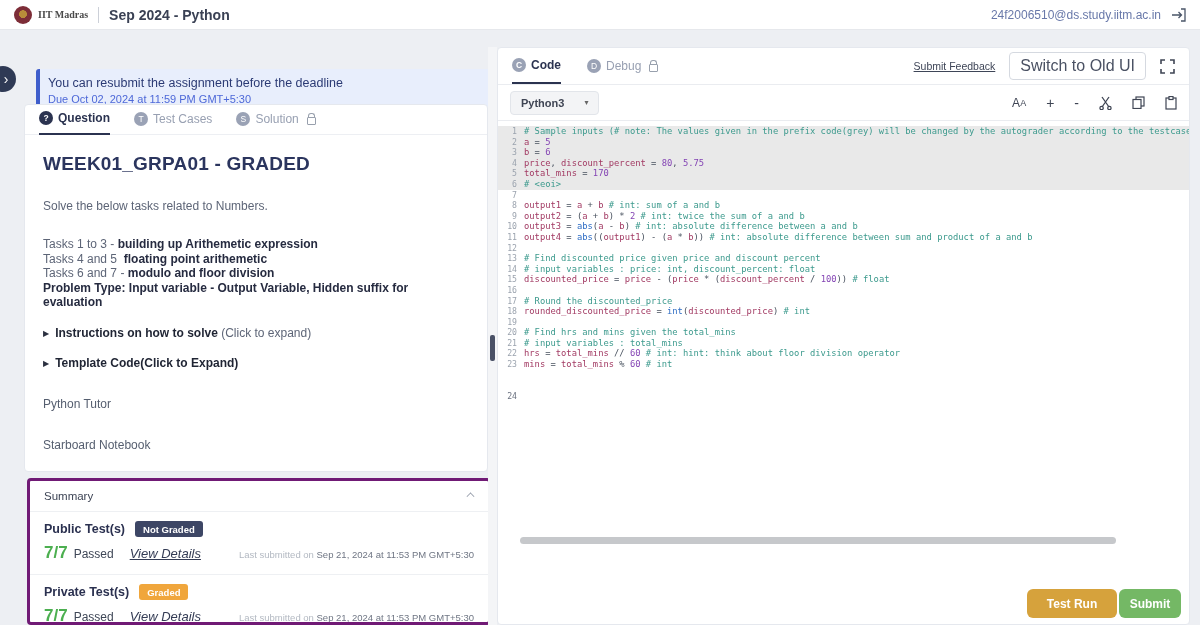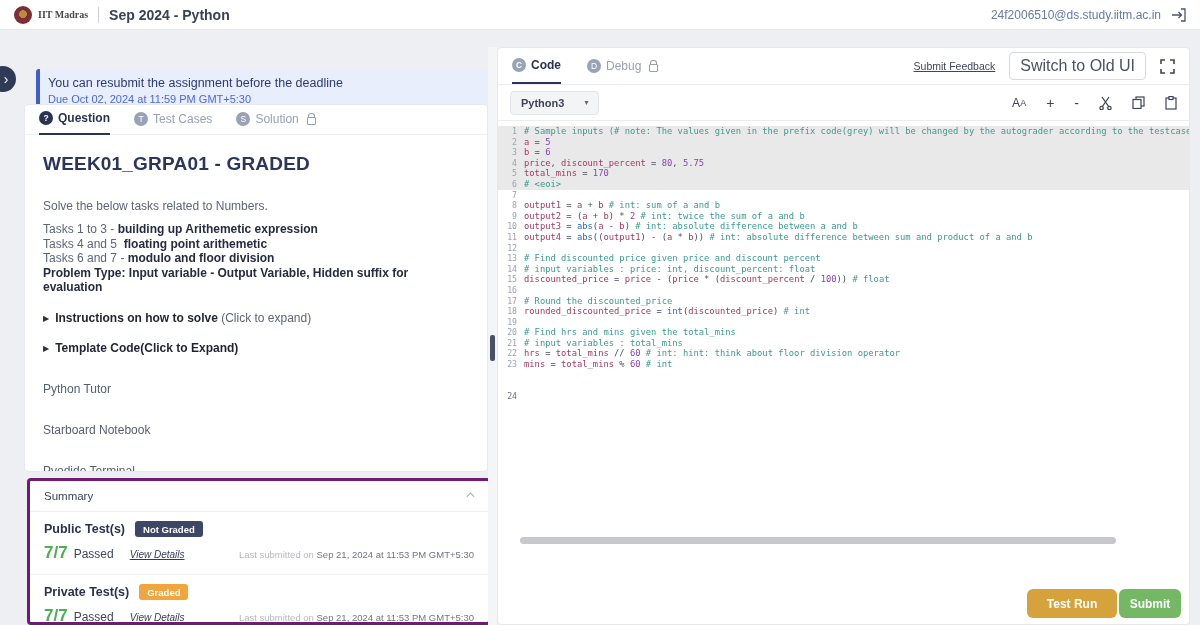--- a/index.html
+++ b/index.html
@@ -30,40 +30,40 @@
   .tabs{display:flex;gap:24px;padding:6px 14px 0;border-bottom:1px solid #edeff3;}
   .tab{display:flex;align-items:center;gap:5px;padding-bottom:8px;font-size:12px;color:#98a0b2;cursor:pointer;}
   .tab.active{color:#2b3350;font-weight:bold;border-bottom:2px solid #2b3350;margin-bottom:-1px;}
   .tabdot{width:14px;height:14px;border-radius:50%;background:#9aa2b5;color:#fff;font-size:8.5px;display:flex;align-items:center;justify-content:center;flex:none;}
   .tab.active .tabdot{background:#2b3350;}
   .lock{display:inline-block;width:7px;height:6px;border:1px solid #98a0ad;border-radius:1px;position:relative;margin-left:3px;top:2px;}
   .lock::before{content:"";position:absolute;width:5px;height:4px;border:1px solid #98a0ad;border-bottom:none;border-radius:3px 3px 0 0;top:-5px;left:0;}
   .qbody{padding:12px 18px 0;}
   .qtitle{font-size:19px;font-weight:bold;color:#2b355e;letter-spacing:.2px;margin-top:6px;}
   .qintro{margin-top:24px;font-size:12px;color:#5d6577;}
-  .qtasks{margin-top:9px;font-size:12px;color:#5d6577;line-height:14.5px;}
+  .qtasks{margin-top:24px;font-size:12px;color:#5d6577;line-height:14.5px;}
   .qtasks .b{font-weight:bold;color:#262b40;}
   .exprow{margin-top:16px;font-size:12px;color:#5d6577;}
   .exprow .tri{font-size:8px;color:#2b3040;margin-right:6px;vertical-align:1px;}
   .exprow .b{font-weight:bold;color:#1f2433;}
   .qlink{margin-top:27px;font-size:12px;color:#555e6f;cursor:pointer;}
 
   
   .scard{position:absolute;left:27px;top:478px;width:464px;height:147px;background:#fff;border:3px solid #701a75;border-radius:4px;box-sizing:border-box;overflow:hidden;}
   .shead{display:flex;align-items:center;padding:9px 14px;font-size:11.5px;color:#3c4354;border-bottom:1px solid #eef0f3;}
   .chev-up{margin-left:auto;width:6px;height:6px;border-left:1.5px solid #8b93a2;border-top:1.5px solid #8b93a2;transform:rotate(45deg) scale(.8);cursor:pointer;}
   .srow{padding:9px 14px 11px;}
   .srow + .srow{border-top:1px solid #eef0f3;}
   .slabelrow{display:flex;align-items:center;}
   .slabel{font-size:12.5px;font-weight:bold;color:#2b3150;}
   .sbadge{margin-left:10px;font-size:9.5px;font-weight:bold;color:#fff;padding:2.5px 8px;border-radius:3px;}
   .sscore-row{display:flex;align-items:baseline;margin-top:6px;}
   .sscore{font-size:17px;font-weight:bold;color:#4caf50;}
   .spassed{font-size:12px;color:#3f4757;margin-left:6px;}
-  .sview{font-size:10px;font-style:italic;text-decoration:underline;color:#343c55;margin-left:16px;cursor:pointer;}
+  .sview{font-size:13px;font-style:italic;text-decoration:underline;color:#343c55;margin-left:16px;cursor:pointer;}
   .ssub{margin-left:auto;font-size:9.5px;color:#b3b9c2;}
   .ssub .d{color:#6f7684;}
 
   
   .resizer{position:absolute;left:488px;top:47px;width:9px;height:578px;background:#f4f5f7;}
   .rhandle{position:absolute;left:2px;top:288px;width:5px;height:26px;background:#4a5166;border-radius:2px;cursor:col-resize;}
 
   
   .ecard{position:absolute;left:497px;top:47px;width:693px;height:578px;background:#fff;border:1px solid #e5e8ee;border-radius:4px;box-sizing:border-box;overflow:hidden;}
   .ehead{height:37px;border-bottom:1px solid #eaecf0;display:flex;align-items:center;padding:0 14px;box-sizing:border-box;}

